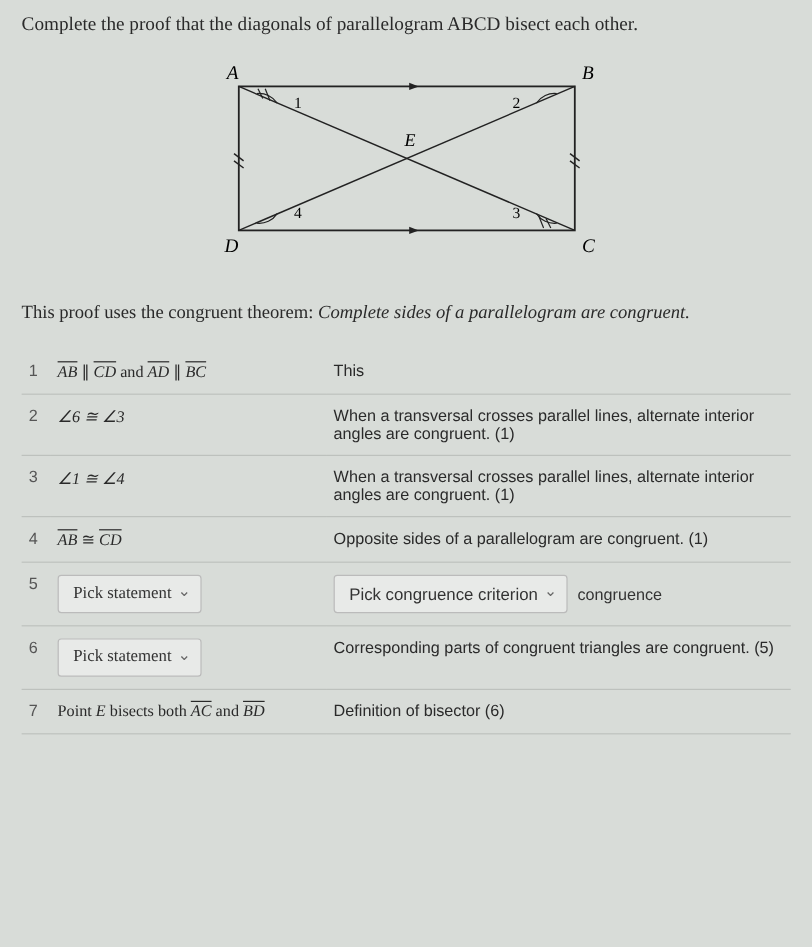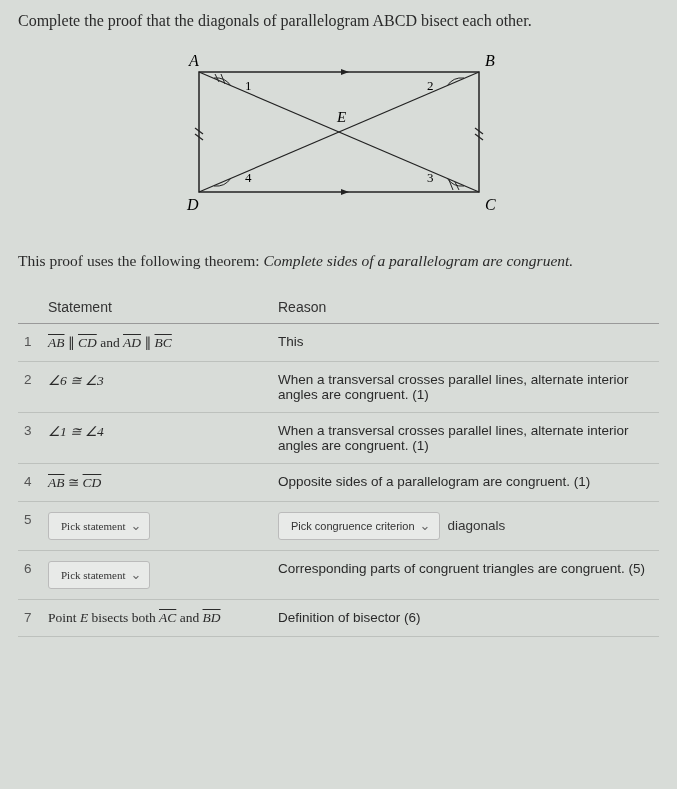--- a/index.html
+++ b/index.html
@@ -24,21 +24,21 @@
     .num { width: 24px; color: #555; }
     .stmt { width: 230px; font-family: 'Times New Roman', serif; }
     .math { font-style: italic; font-family: 'Times New Roman', serif; }
     .ovl { text-decoration: overline; font-style: italic; margin-top: 11px; }
     .picker {
       display: inline-block;
       background: #e8eae8;
       border: 1px solid #bbb;
       border-radius: 3px;
       padding: 7px 24px 7px 12px;
-      font-size: 11px;
+      font-size: 14px;
       position: relative;
       color: #333;
       cursor: pointer;
     }
     .picker::after {
       content: "⌄";
       position: absolute;
       right: 8px;
       top: 5px;
       color: #666;
@@ -83,30 +83,25 @@
     <text x="28" y="168" font-family="serif" font-style="italic" font-size="16">D</text>
     <text x="178" y="80" font-family="serif" font-style="italic" font-size="15">E</text>
     <text x="86" y="48" font-family="serif" font-size="13">1</text>
     <text x="268" y="48" font-family="serif" font-size="13">2</text>
     <text x="268" y="140" font-family="serif" font-size="13">3</text>
     <text x="86" y="140" font-family="serif" font-size="13">4</text>
   </svg>
 </div>
 
 <div class="theorem">
-  <span>This proof uses the following theorem: </span><span class="italic">Complete sides of a parallelogram are congruent.</span>
+  <span>This proof uses the congruent theorem: </span><span class="italic">Complete sides of a parallelogram are congruent.</span>
 </div>
 
 <table class="tbl">
   <tbody>
-      <tr class="hdr-row">
-    <th class="num"></th>
-    <th>Statement</th>
-    <th>Reason</th>
-  </tr>
 
   <tr>
     <td class="num">1</td>
     <td class="stmt">
       <span class="ovl">AB</span><span> ∥ </span><span class="ovl">CD</span><span> and </span><span class="ovl">AD</span><span> ∥ </span><span class="ovl">BC</span>
     </td>
     <td>This</td>
   </tr>
 
   <tr>
@@ -128,21 +123,21 @@
     </td>
     <td>Opposite sides of a parallelogram are congruent. (1)</td>
   </tr>
 
   <tr>
     <td class="num">5</td>
     <td class="stmt">
       <span class="picker">Pick statement</span>
     </td>
     <td>
-      <span class="picker">Pick congruence criterion</span><span class="after-text">diagonals</span>
+      <span class="picker">Pick congruence criterion</span><span class="after-text">congruence</span>
     </td>
   </tr>
 
   <tr>
     <td class="num">6</td>
     <td class="stmt">
       <span class="picker">Pick statement</span>
     </td>
     <td>Corresponding parts of congruent triangles are congruent. (5)</td>
   </tr>

